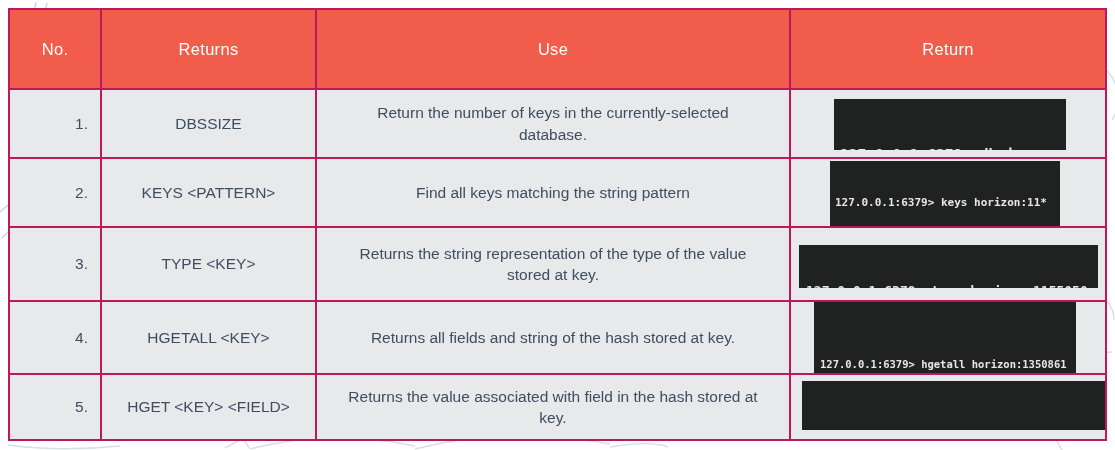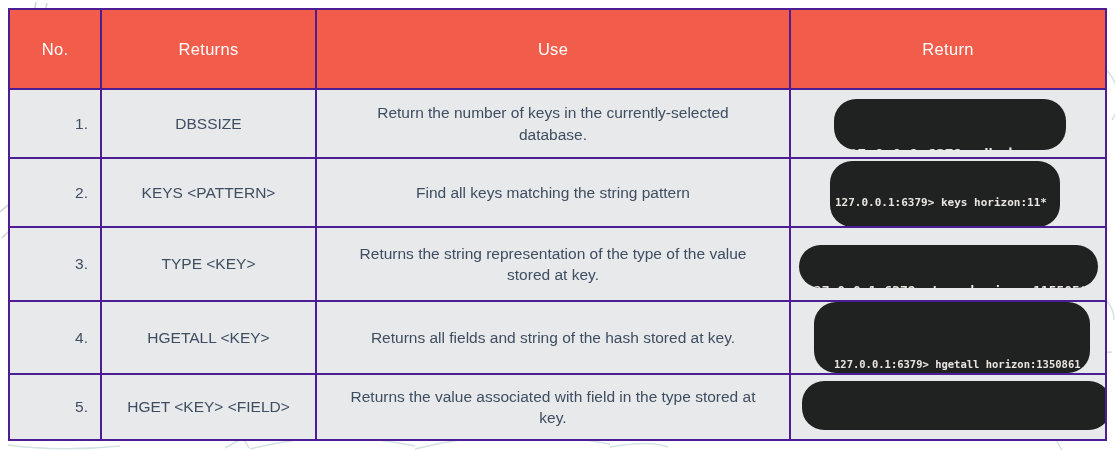--- a/index.html
+++ b/index.html
@@ -7,43 +7,43 @@
     position:relative; width:1115px; height:450px; background:#ffffff;
     overflow:hidden; font-family:"Liberation Sans", sans-serif;
   }
   .sketch{position:absolute; left:0; top:0; z-index:0;}
   table.cmd-table{
     position:absolute; left:8px; top:8px; z-index:1;
     width:1097px; border-collapse:collapse; table-layout:fixed;
     background:#e8e9ea;
   }
   .cmd-table th, .cmd-table td{
-    border:2px solid #4c1d95; vertical-align:middle; text-align:center;
+    border:2px solid #be185d; vertical-align:middle; text-align:center;
     overflow:hidden;
   }
   .cmd-table th{
     background:#f25c4a; color:#ffffff; font-weight:400; font-size:16.5px;
     height:76px; letter-spacing:.3px;
   }
   .cmd-table td{ background:#e8e9ea; color:#3e4d61; font-size:15.5px; }
   col.c-no{width:92px;} col.c-cmd{width:215px;} col.c-use{width:474px;} col.c-ex{width:316px;}
   .r1 td{height:65px;} .r2 td{height:65px;} .r3 td{height:70px;} .r4 td{height:69px;} .r5 td{height:62px;}
   td.no-cell{ text-align:right; padding-right:12px; }
   td.use-cell{ padding:0 26px; line-height:1.38; }
   td.ex-cell{ padding:0; position:relative; }
   .term{
     position:absolute; background:#202121; color:#e9e6e1;
     font-family:"DejaVu Sans Mono", monospace; font-weight:bold;
-    white-space:pre; overflow:hidden; text-align:left;border-radius:22px;
+    white-space:pre; overflow:hidden; text-align:left;
   }
   .term div{display:block;}
   .term1{ left:43px; top:9px;  width:226px; height:48px; font-size:14.5px; line-height:21px; padding:3px 0 0 6px; }
   .term2{ left:39px; top:2px;  width:225px; height:64px; font-size:11px;   line-height:16px; padding:2px 0 0 5px; }
   .term3{ left:8px;  top:17px; width:292px; height:40px; font-size:13px;   line-height:17px; padding:3px 0 0 7px; }
-  .term4{ left:23px; top:0px;  width:256px; height:70px; font-size:10.5px; line-height:12.8px; padding:1px 0 0 20px; }
+  .term4{ left:23px; top:0px;  width:256px; height:70px; font-size:10.5px; line-height:12.8px; padding:1px 0 0 6px; }
   .term5{ left:11px; top:6px;  width:303px; height:47px; font-size:12px;   line-height:15.5px; padding:2px 0 0 6px; }
   .clip-strip{ height:4px; }
 </style>
 </head>
 <body>
 
 <div class="page">
 
   <svg class="sketch" width="1115" height="450" viewBox="0 0 1115 450" fill="none" stroke="#cfdfdf" stroke-width="1.5" opacity="0.9">
     <path d="M36 2 L20 95" stroke="#c8cfd5"></path>
@@ -122,21 +122,21 @@
             
             
             
             
           </div>
         </td>
       </tr>
       <tr class="r5">
         <td class="no-cell">5.</td>
         <td>HGET &lt;KEY&gt; &lt;FIELD&gt;</td>
-        <td class="use-cell">Returns the value associated with field in the type stored at key.</td>
+        <td class="use-cell">Returns the value associated with field in the hash stored at key.</td>
         <td class="ex-cell">
           <div class="term term5">
             <div class="clip-strip"></div>
             
             
           </div>
         </td>
       </tr>
     </tbody>
   </table>

